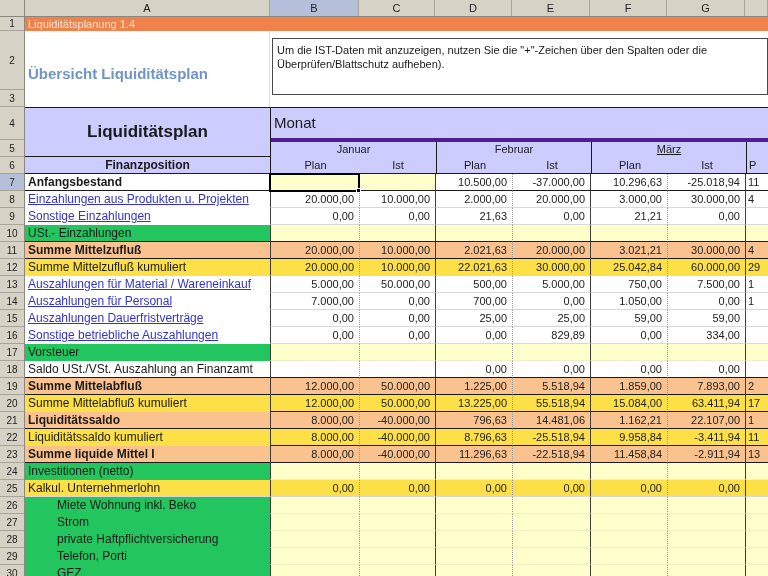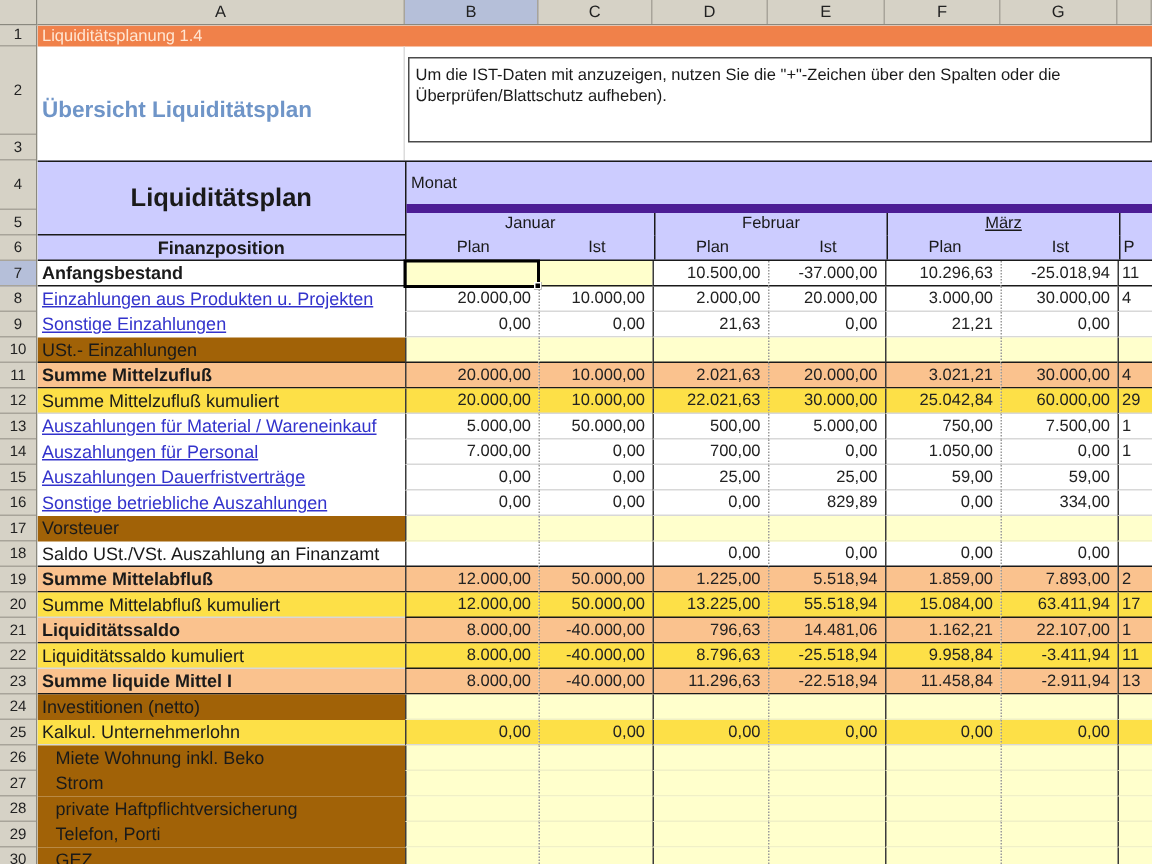--- a/index.html
+++ b/index.html
@@ -35,48 +35,48 @@
 
   
   .hdr{position:absolute;left:0;top:90px;width:743px;height:67px;display:flex;
        background:#CCCCFF;border-top:1px solid #1a1a1a;border-bottom:1px solid #1a1a1a;}
   .hdrA{width:245px;flex:none;display:flex;flex-direction:column;}
   .title-cell{height:49px;display:flex;align-items:center;justify-content:center;
        font-size:17px;font-weight:700;border-bottom:1px solid #1a1a1a;}
   .fin-cell{height:16px;display:flex;align-items:center;justify-content:center;
        font-size:12px;font-weight:700;}
   .hdrB{flex:1;display:flex;flex-direction:column;border-left:1px solid #1a1a1a;min-width:0;}
-  .monat-cell{height:34px;border-bottom:6px solid #4c1d95;display:flex;align-items:center;
-       padding-left:3px;font-size:11px;}
+  .monat-cell{height:34px;border-bottom:4px solid #4c1d95;display:flex;align-items:center;
+       padding-left:3px;font-size:15px;}
   .months-row,.subh-row{height:16px;display:flex;}
   .mcell,.scell{flex:none;display:flex;align-items:center;justify-content:center;font-size:11px;overflow:hidden;}
   .vsl{border-left:1px solid #1a1a1a;}
   .partialcell{flex:1;justify-content:flex-start;padding-left:2px;}
 
   
   .body{position:absolute;left:0;top:157px;width:743px;}
   .row{display:flex;height:17px;}
   .row>div{flex:none;border-bottom:1px solid #D8D8D8;overflow:hidden;white-space:nowrap;}
   .cA{width:245px;border-bottom-color:transparent !important;}
   .cB{width:89px;}.cC{width:76px;}.cD{width:77px;}.cE{width:78px;}.cF{width:77px;}.cG{width:78px;}
   .cH{width:23px;flex:1 !important;}
   .cB,.cD,.cF,.cH{border-left:1px solid #3c3c3c;}
   .cC,.cE,.cG{border-left:1px dotted #9a9a9a;}
   .lbl{font-size:12px;line-height:16px;padding-left:3px;}
   .lbl.bold{font-weight:700;}
   .lbl.link{color:#3333CC;text-decoration:underline;cursor:pointer;}
-  .lbl.indent{padding-left:12px;}
+  .lbl.indent{padding-left:32px;}
   .val{font-size:11px;line-height:16px;text-align:right;padding-right:5px;color:#222;}
   .cH.val{text-align:left;padding:0 0 0 2px;}
   .hb>div{border-bottom:1px solid #1a1a1a !important;}
   .bg-sum>div{background:#FAC28E;}
   .bg-kum>div{background:#fde047;}
   .bg-kum>.cA{border-bottom-color:#D8D8D8 !important;}
   .bg-inputs>div{background:#FFFFCC;border-bottom-color:#F0F0C6;}
-  .bg-inputs>.cA{background:#a16207;}
+  .bg-inputs>.cA{background:#22c55e;}
   .bg-r7 .cB,.bg-r7 .cC{background:#FFFFCC;}
 
   
   .selbox{position:absolute;left:244px;top:156px;width:91px;height:19px;border:2px solid #000;}
   .fillhandle{position:absolute;right:-3px;bottom:-3px;width:5px;height:5px;background:#000;border:1px solid #fff;}
 </style>
 </head>
 <body>
 
 <div class="screen">

